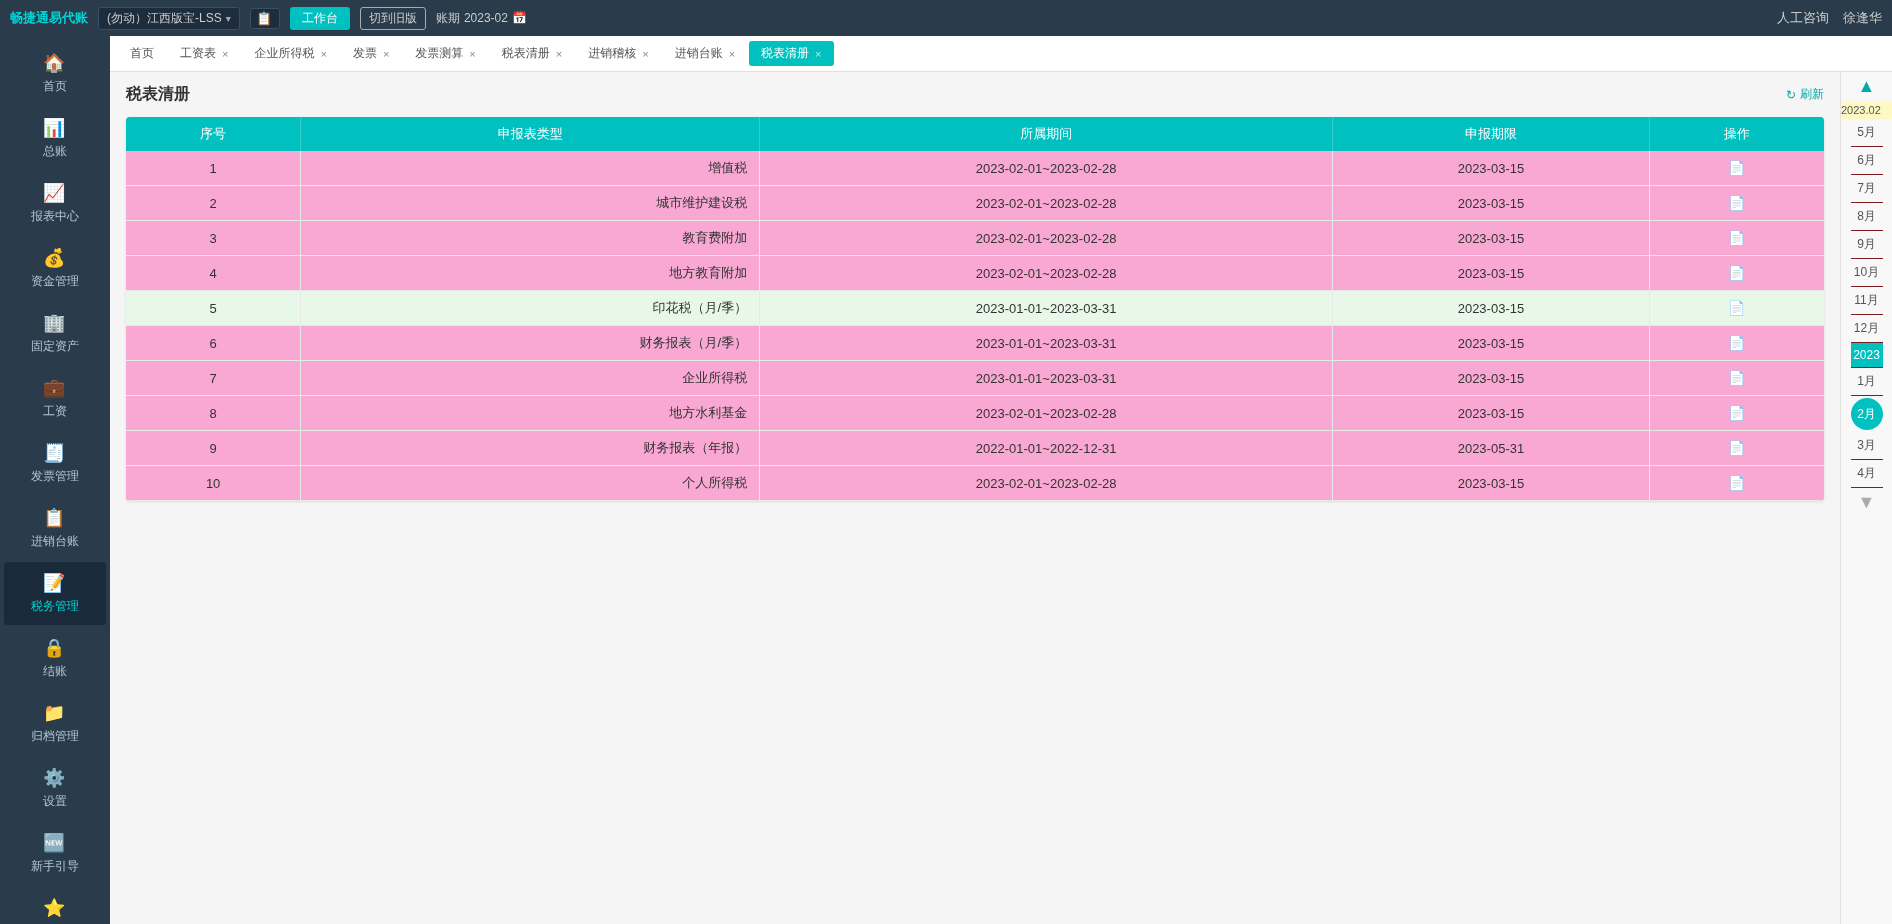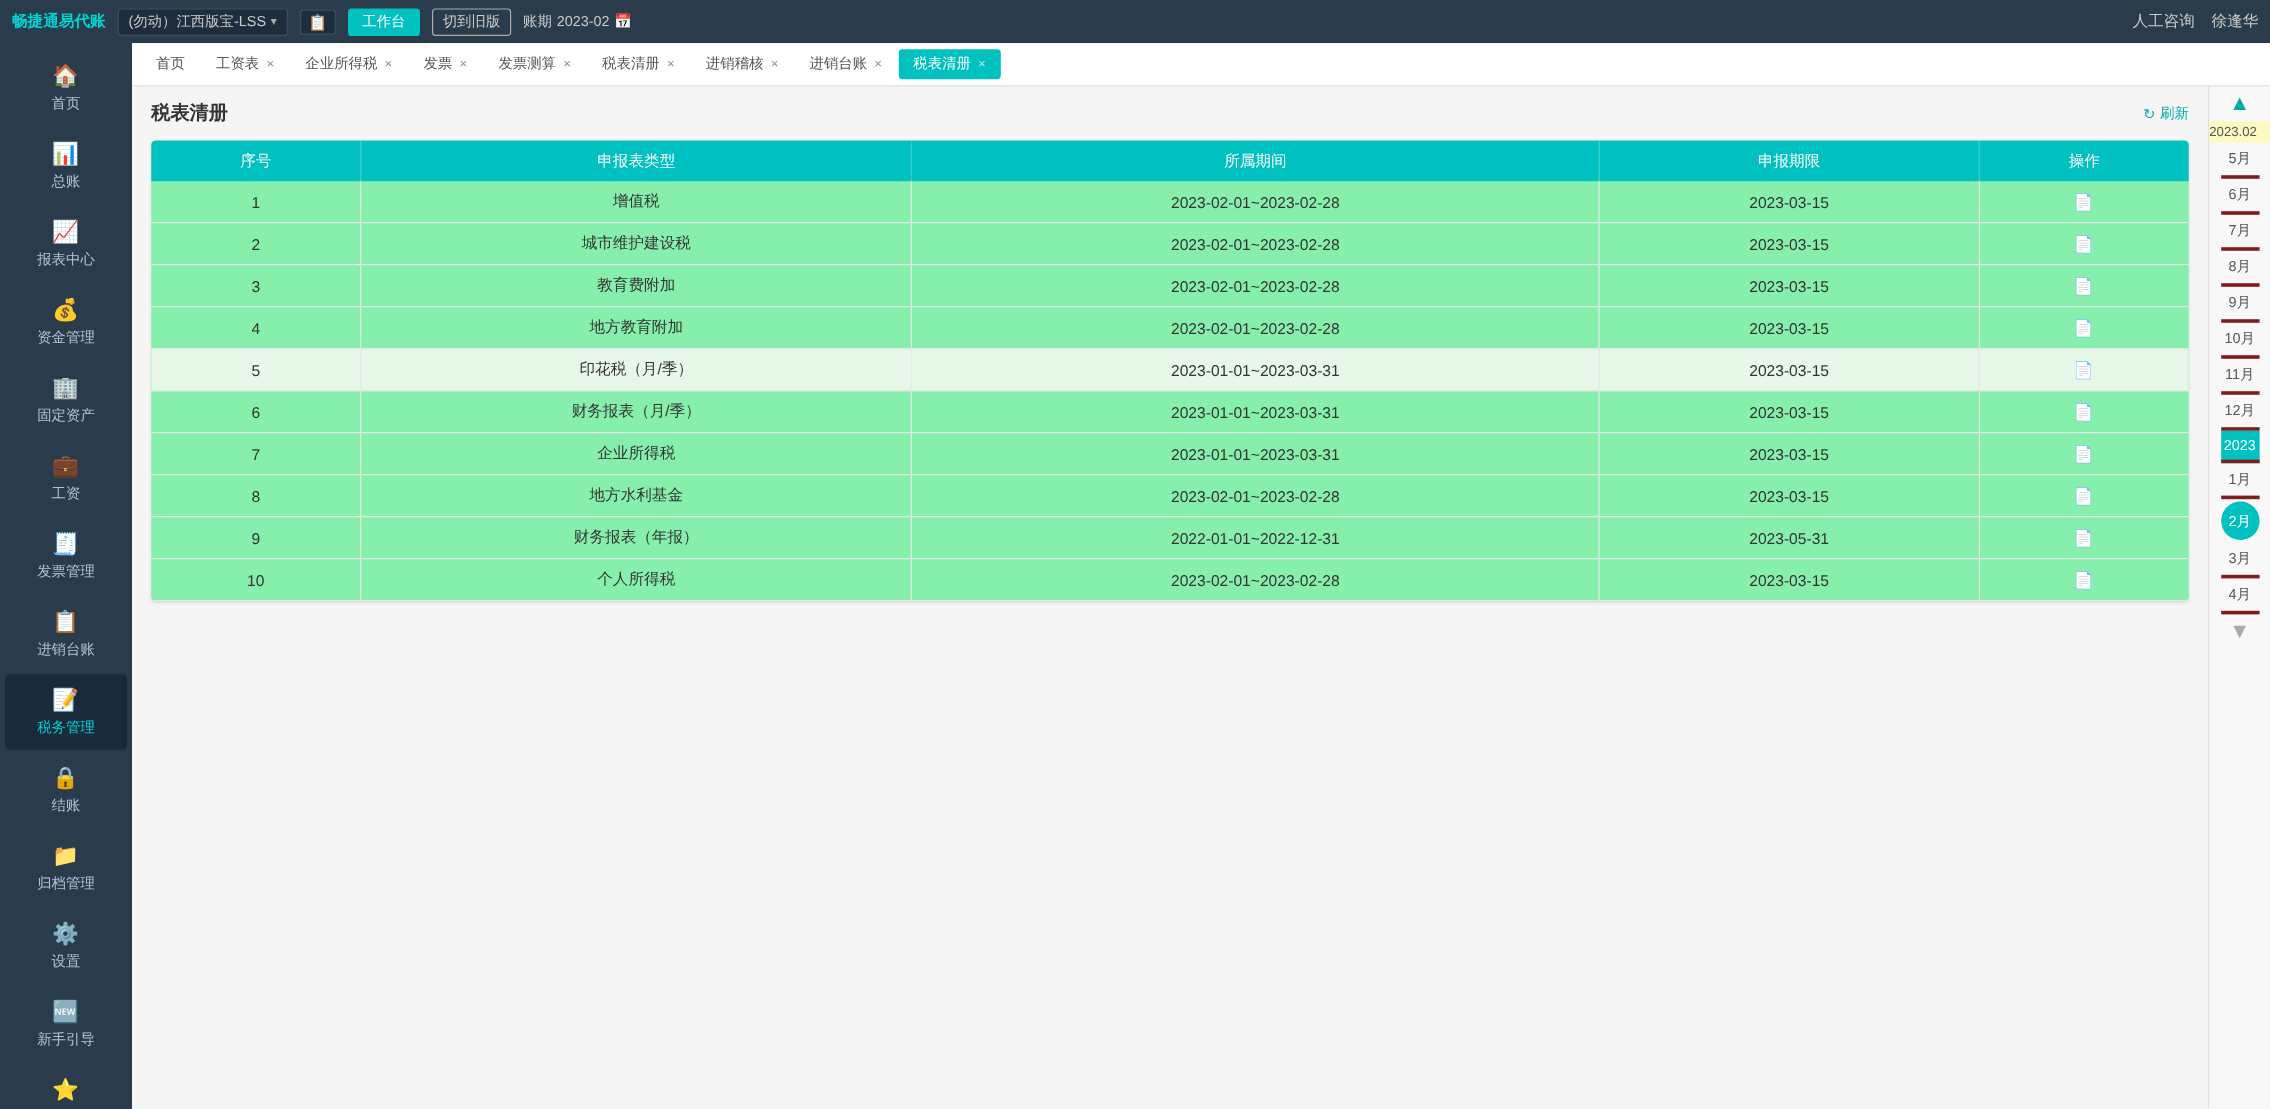--- a/index.html
+++ b/index.html
@@ -189,21 +189,21 @@
       gap: 4px;
       color: #00aaaa;
       cursor: pointer;
       font-size: 12px;
     }
 
     
     .data-table {
       width: 100%;
       border-collapse: collapse;
-      background: #86efac;
+      background: #f9a8d4;
       border-radius: 4px;
       overflow: hidden;
       box-shadow: 0 1px 3px rgba(0,0,0,0.1);
     }
     .data-table thead tr {
       background: #00c0c0;
       color: white;
     }
     .data-table thead th {
       padding: 8px 12px;
@@ -216,21 +216,21 @@
     .data-table tbody tr {
       border-bottom: 1px solid #e8e8e8;
     }
     .data-table tbody tr.highlighted { background: #e8f8e8; }
     .data-table tbody td {
       padding: 8px 12px;
       font-size: 13px;
       text-align: center;
       border-right: 1px solid #e8e8e8;
     }
-    .data-table tbody td:nth-child(2) { text-align: center; }
+    .data-table tbody td:nth-child(2) { text-align: right; }
     .data-table tbody td:last-child { border-right: none; }
     .action-icon {
       display: inline-flex;
       align-items: center;
       justify-content: center;
       cursor: pointer;
       color: #666;
       font-size: 14px;
     }
 
@@ -254,21 +254,21 @@
       width: 100%;
       text-align: left;
     }
     .cal-month {
       width: 100%;
       text-align: center;
       padding: 5px 2px;
       font-size: 12px;
       cursor: pointer;
       color: #555;
-      border-bottom: 3px solid #7f1d1d;
+      border-bottom: 1px solid #7f1d1d;
     }
     .cal-month.active {
       background: #00c0c0;
       color: white;
       border-radius: 50%;
       width: 32px;
       margin: 2px auto;
       border-bottom: none;
     }
     .cal-month.year-active {

